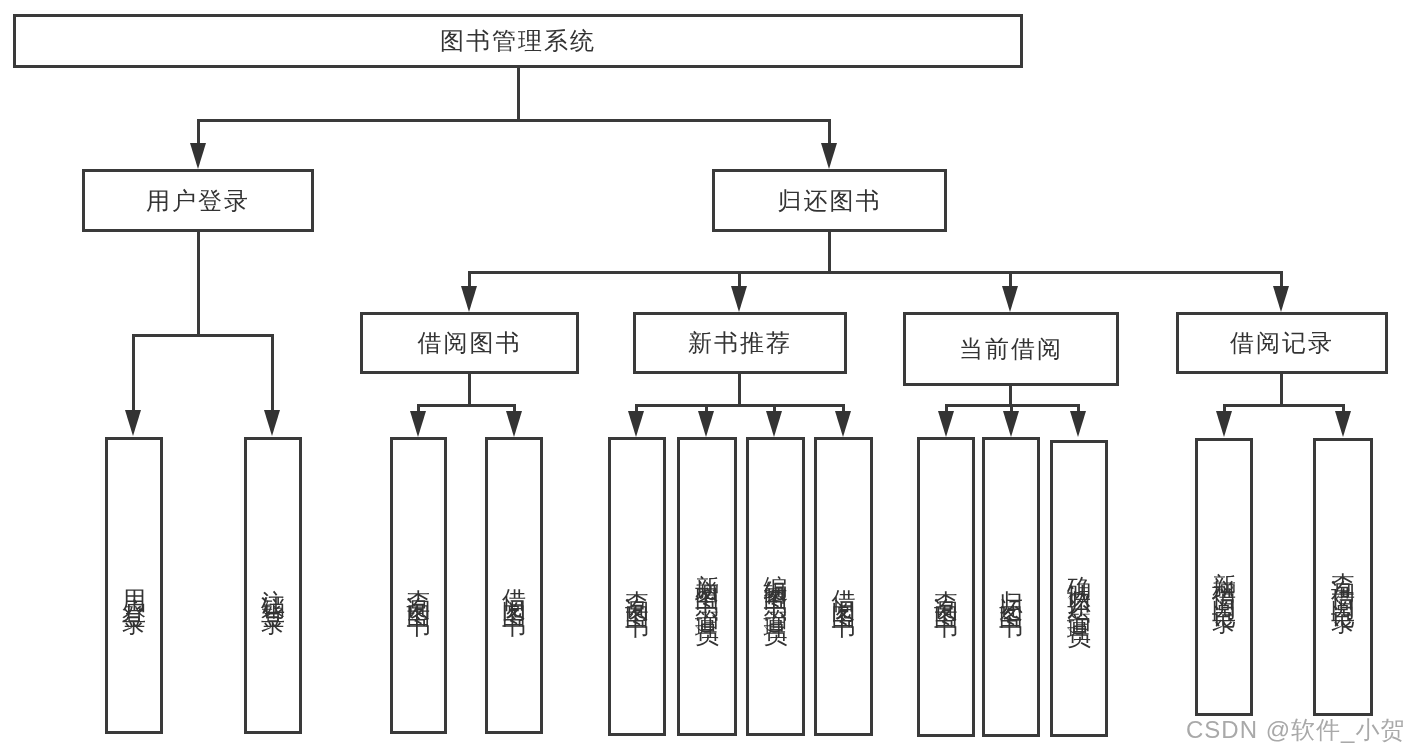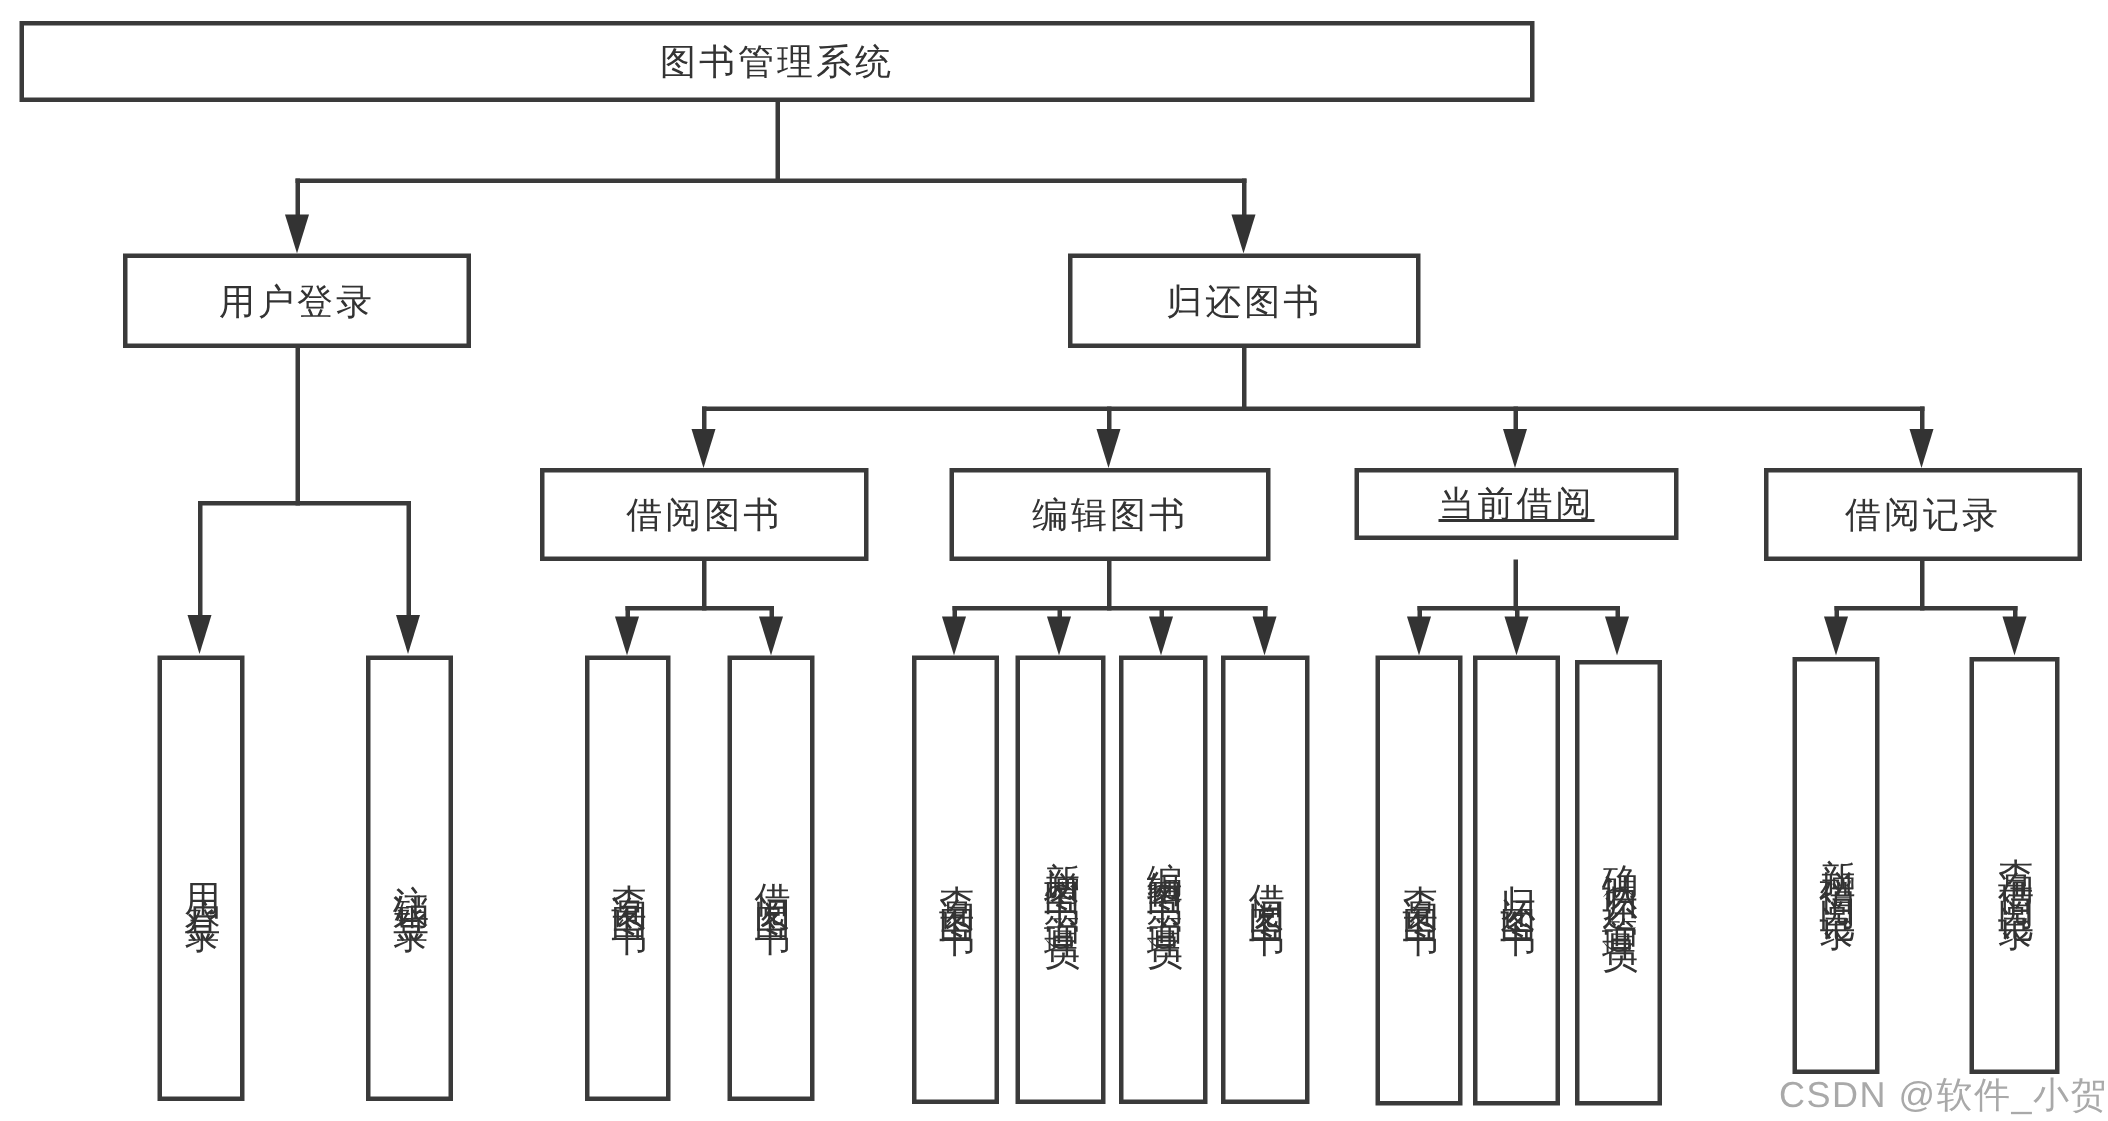--- a/index.html
+++ b/index.html
@@ -100,23 +100,23 @@
     <span class="hlabel">用户登录</span>
   </div>
   <div class="box" style="left:712px;top:169px;width:235px;height:63px;">
     <span class="hlabel">归还图书</span>
   </div>
 
   <div class="box" style="left:360px;top:312px;width:219px;height:62px;">
     <span class="hlabel">借阅图书</span>
   </div>
   <div class="box" style="left:633px;top:312px;width:214px;height:62px;">
-    <span class="hlabel">编辑图书</span>
+    <span class="hlabel">新书推荐</span>
   </div>
-  <div class="box" style="left:903px;top:312px;width:216px;height:48px;text-decoration:underline;">
+  <div class="box" style="left:903px;top:312px;width:216px;height:74px;">
     <span class="hlabel">当前借阅</span>
   </div>
   <div class="box" style="left:1176px;top:312px;width:212px;height:62px;">
     <span class="hlabel">借阅记录</span>
   </div>
 
   <div class="box" style="left:105px;top:437px;width:58px;height:297px;">
     <span class="vtext">用户登录</span>
   </div>
   <div class="box" style="left:244px;top:437px;width:58px;height:297px;">

